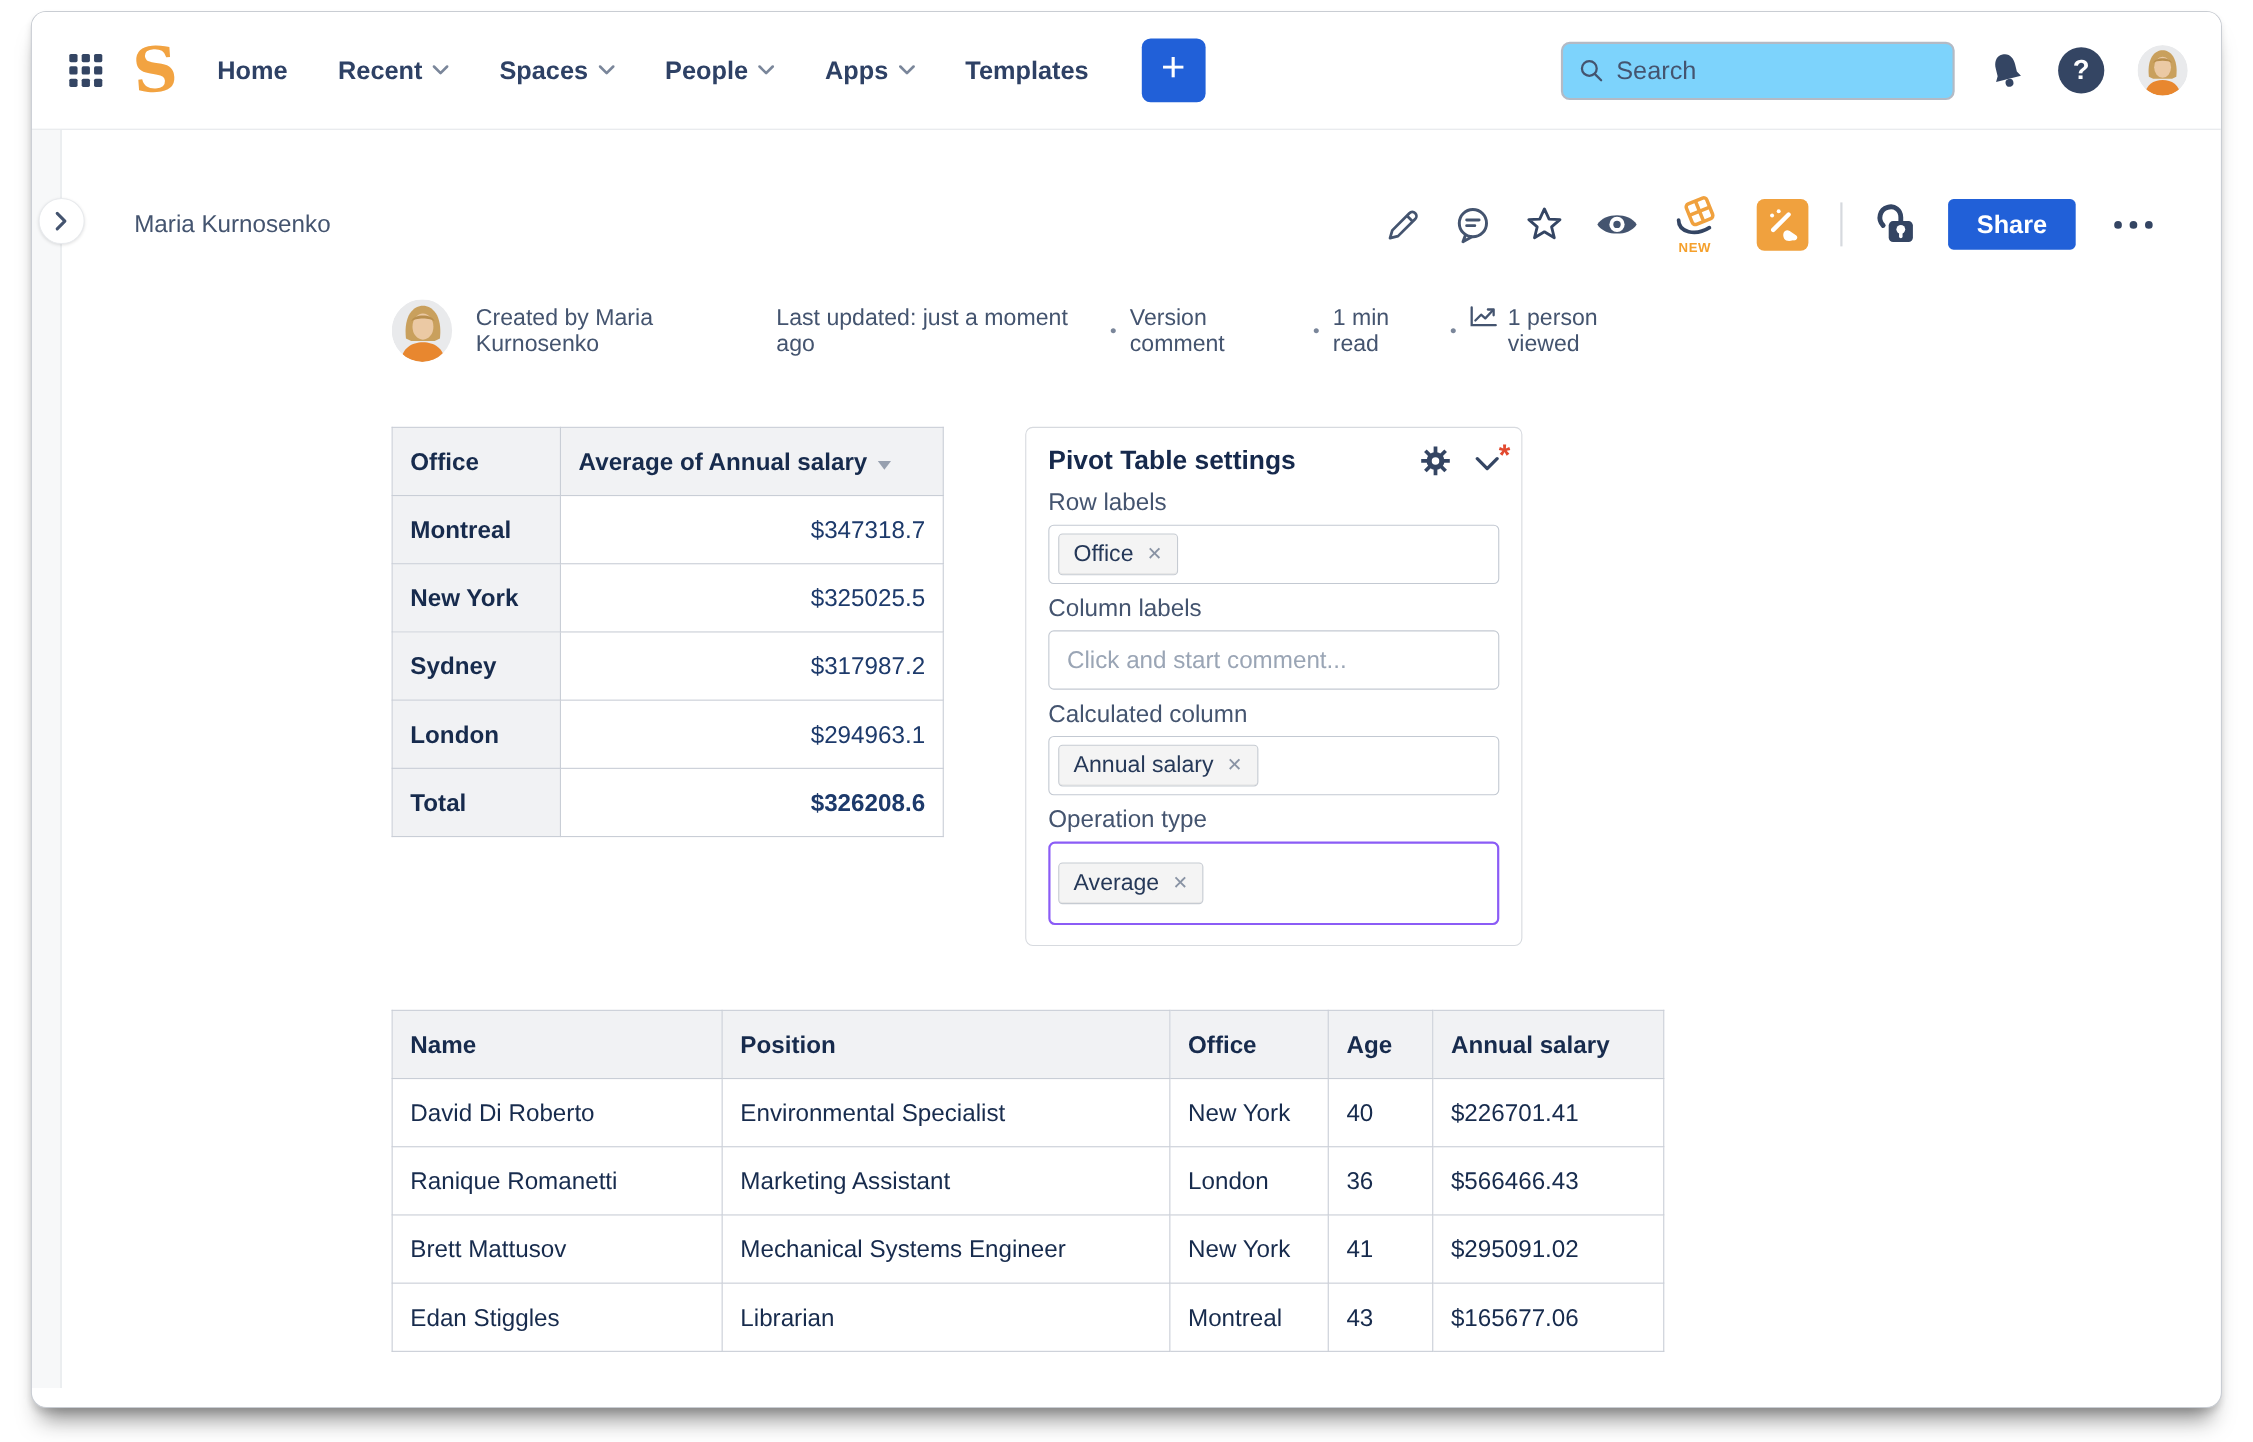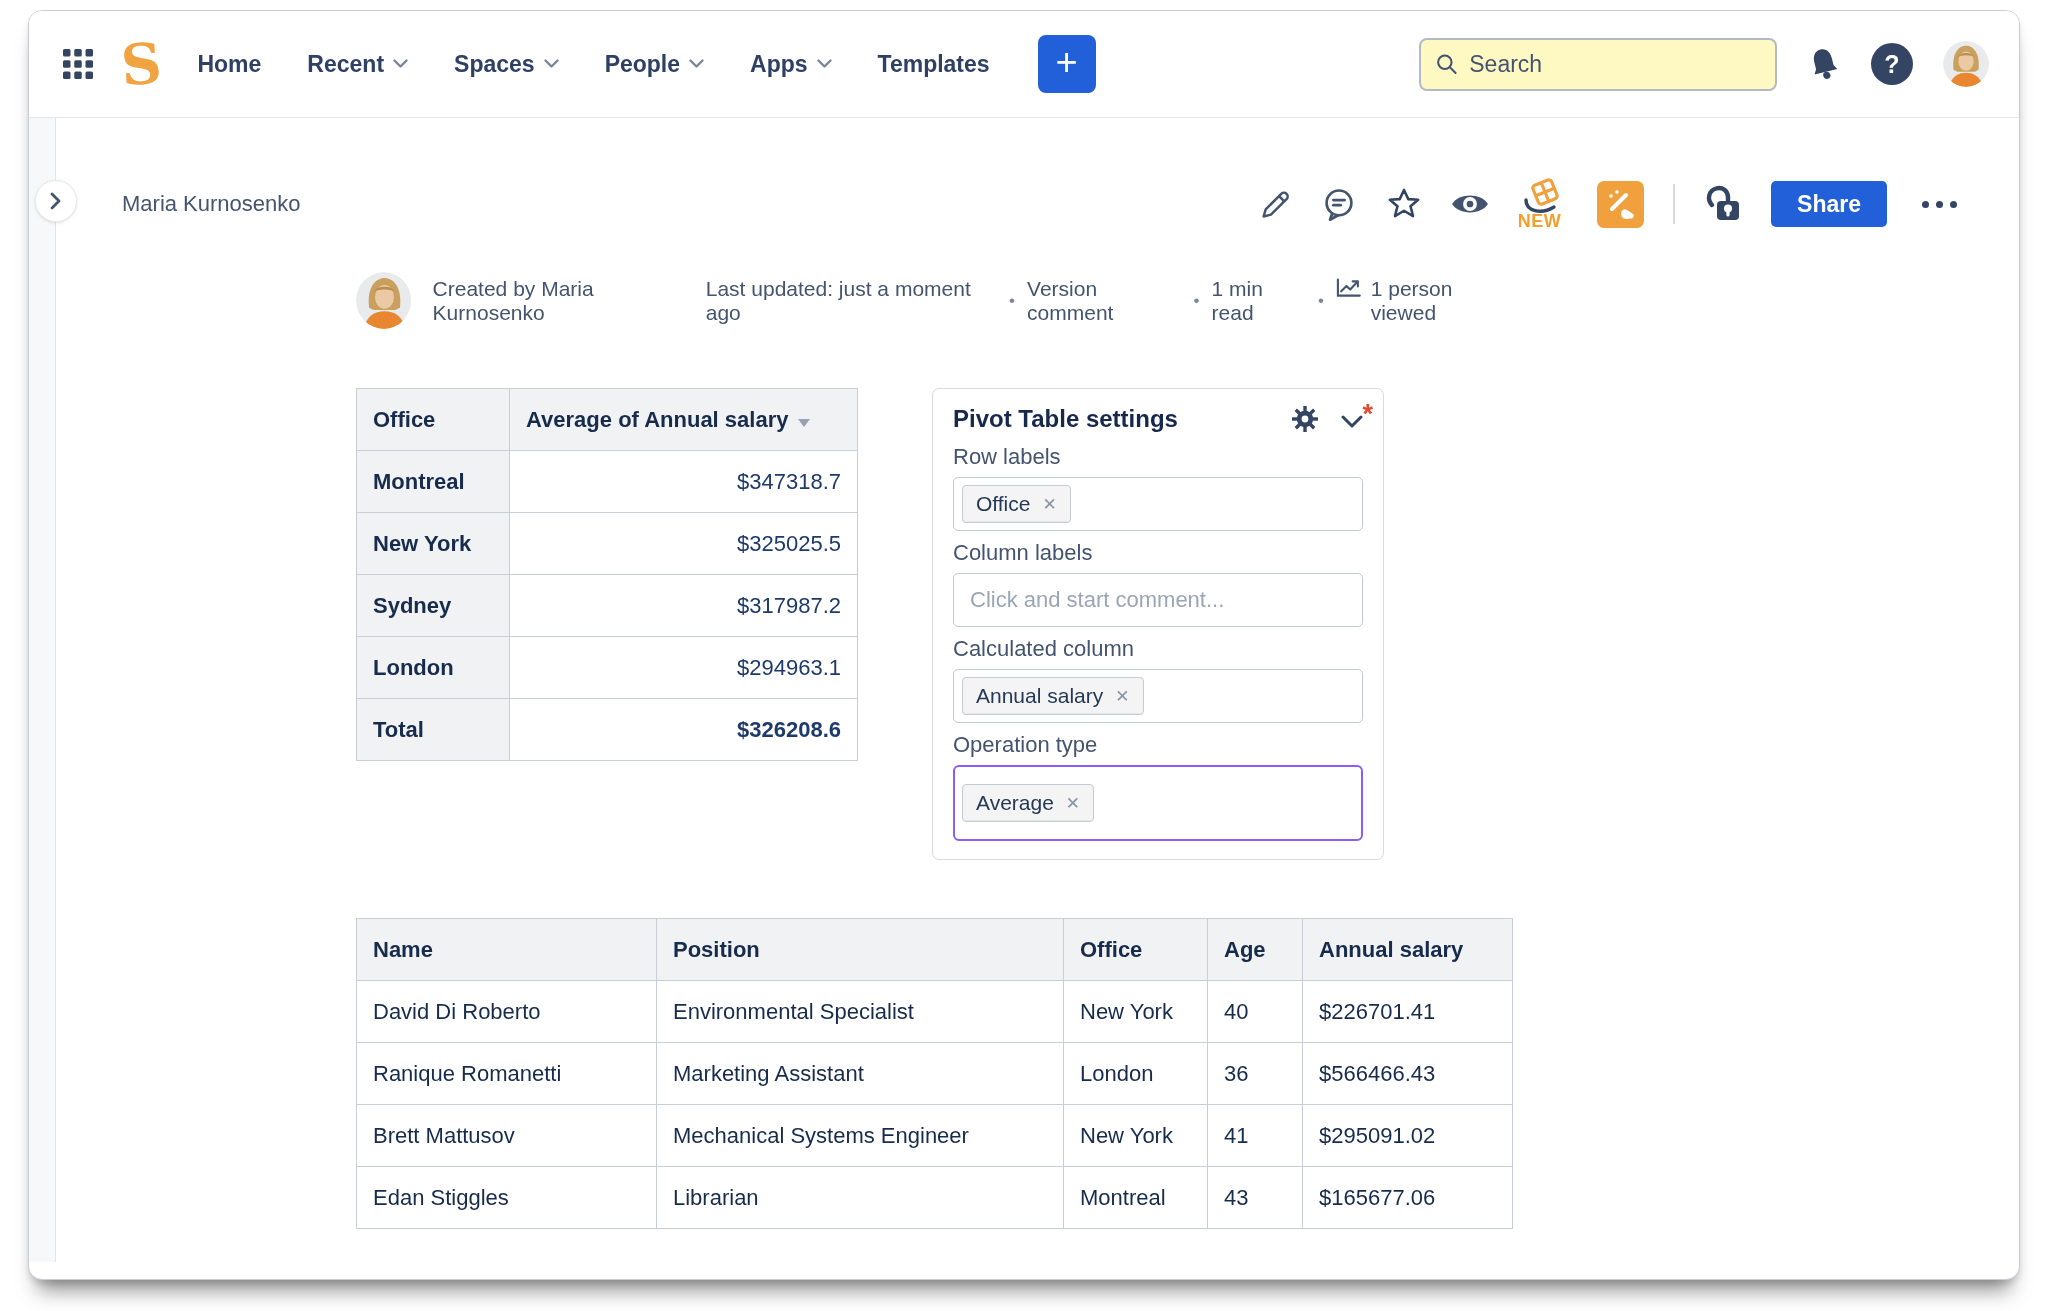--- a/index.html
+++ b/index.html
@@ -19,21 +19,21 @@
   .logo{ margin-left:24px; font-size:56px; font-weight:800; color:#F2A341;
          font-family:"DejaVu Serif","Liberation Serif",serif; transform:rotate(-4deg); line-height:1; cursor:pointer;}
   .menu{ display:flex; align-items:center; margin-left:36px; gap:46px; }
   .menu-item{ display:flex; align-items:center; gap:9px; font-size:23px; font-weight:600;
               color:#2E4165; cursor:pointer; white-space:nowrap; }
   .create-btn{ margin-left:48px; width:58px; height:58px; border-radius:8px; background:#2160D8;
                color:#fff; font-size:38px; font-weight:500; display:flex; align-items:center;
                justify-content:center; cursor:pointer; line-height:1; padding-bottom:4px;}
   .nav-spacer{ flex:1; }
   .searchbox{ width:358px; height:53px; border:2px solid #B3BAC5; border-radius:8px;
-              display:flex; align-items:center; padding:4px 14px; gap:11px; background:#fef9c3;}
+              display:flex; align-items:center; padding:4px 14px; gap:11px; background:#7dd3fc;}
   .searchbox input{ border:none; outline:none; font-size:23px; color:#44546F; width:100%;
                     font-family:inherit; background:transparent;}
   .searchbox input::placeholder{ color:#44546F; opacity:1; }
   .nav-icon{ margin-left:30px; display:flex; align-items:center; justify-content:center; cursor:pointer;}
   .help-circle{ width:42px; height:42px; border-radius:50%; background:#344563; color:#fff;
                 font-size:25px; font-weight:700; display:flex; align-items:center; justify-content:center;}
   .avatar{ border-radius:50%; overflow:hidden; display:block; }
 
   
   .app-body{ position:relative; display:flex; height:1144px; overflow:hidden; }
@@ -43,21 +43,21 @@
                 display:flex; align-items:center; justify-content:center; cursor:pointer; z-index:5;}
   .content{ flex:1; padding:0 56px 0 66px; }
 
   
   .page-actions-row{ margin-top:60px; display:flex; align-items:center; justify-content:space-between; }
   .breadcrumb{ font-size:22px; color:#44546F; cursor:pointer; }
   .actions{ display:flex; align-items:center; gap:29px; }
   .icon-btn{ display:flex; align-items:center; justify-content:center; cursor:pointer; }
   .new-widget{ position:relative; width:50px; height:52px; cursor:pointer;}
   .new-badge{ position:absolute; left:50%; transform:translateX(-58%); bottom:-2px;
-              font-size:18px; font-weight:800; color:#F5A02C; letter-spacing:.5px;
+              font-size:12px; font-weight:800; color:#F5A02C; letter-spacing:.5px;
               text-shadow:-1px 0 0 #fff,1px 0 0 #fff,0 -1px 0 #fff,0 1px 0 #fff,1px 1px 0 #fff,-1px -1px 0 #fff;}
   .hand-tile{ width:47px; height:47px; border-radius:7px; background:#F0A13E; display:flex;
               align-items:center; justify-content:center; cursor:pointer;}
   .vdivider{ width:2px; height:40px; background:#D6D9DE; }
   .share-btn{ height:46px; padding:0 26px; background:#2160D8; border-radius:5px; color:#fff;
               font-size:23px; font-weight:600; display:flex; align-items:center; cursor:pointer;}
   .ellipsis{ display:flex; gap:7px; cursor:pointer; padding:6px;}
   .ellipsis i{ width:7px; height:7px; border-radius:50%; background:#344563; }
 
   

